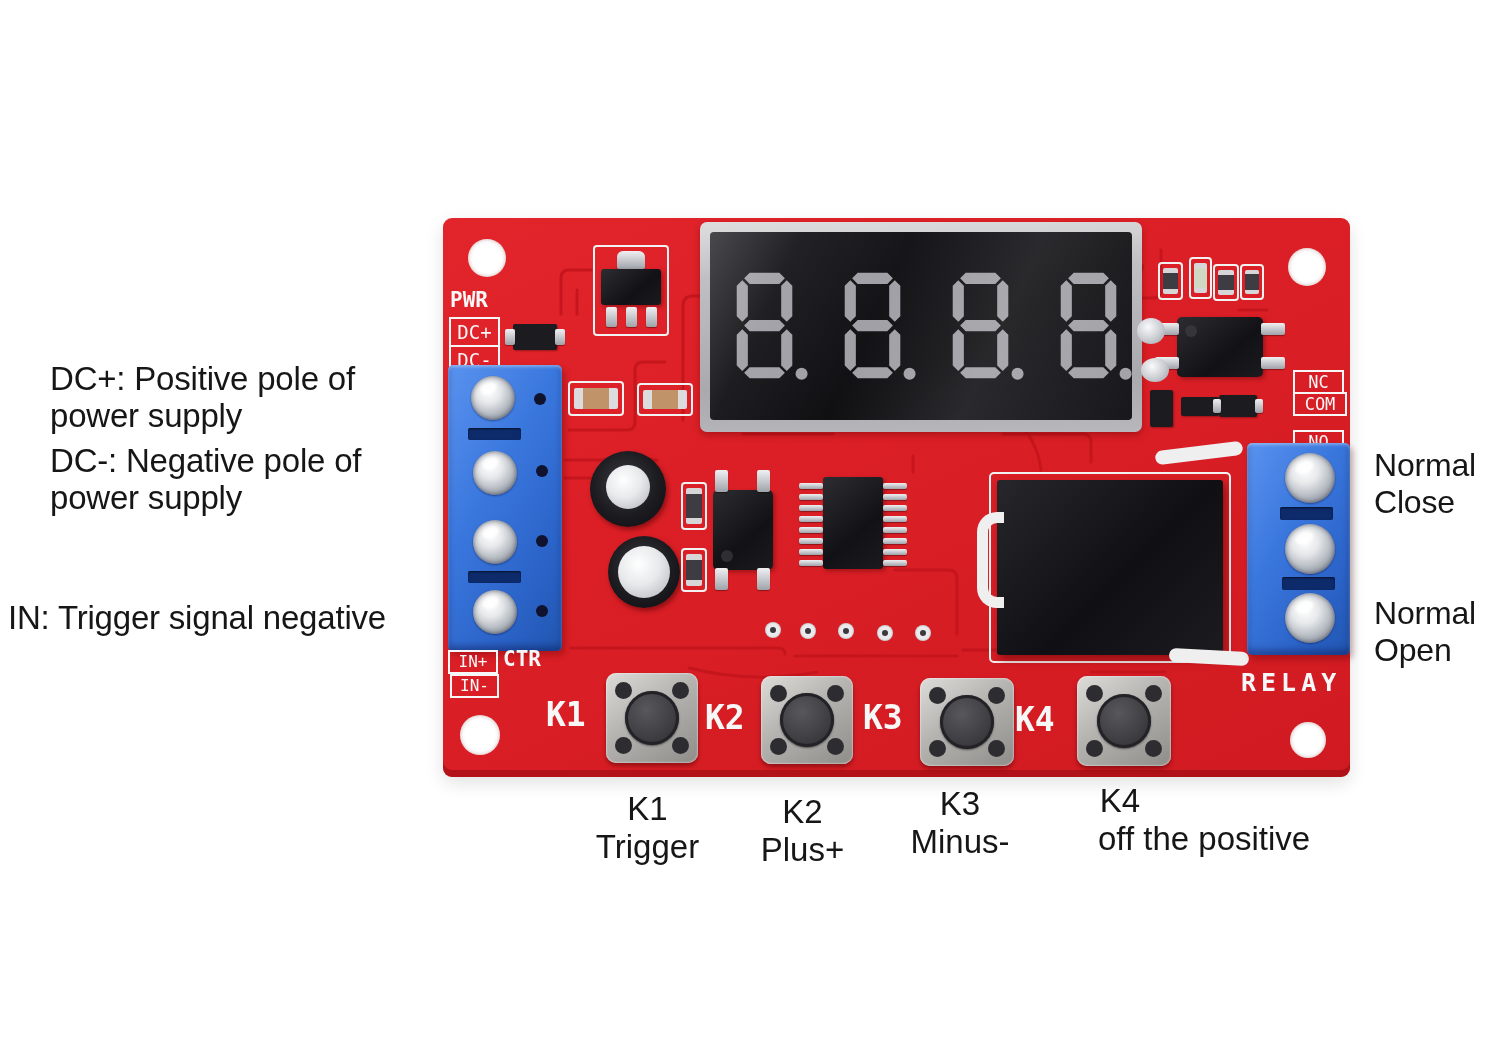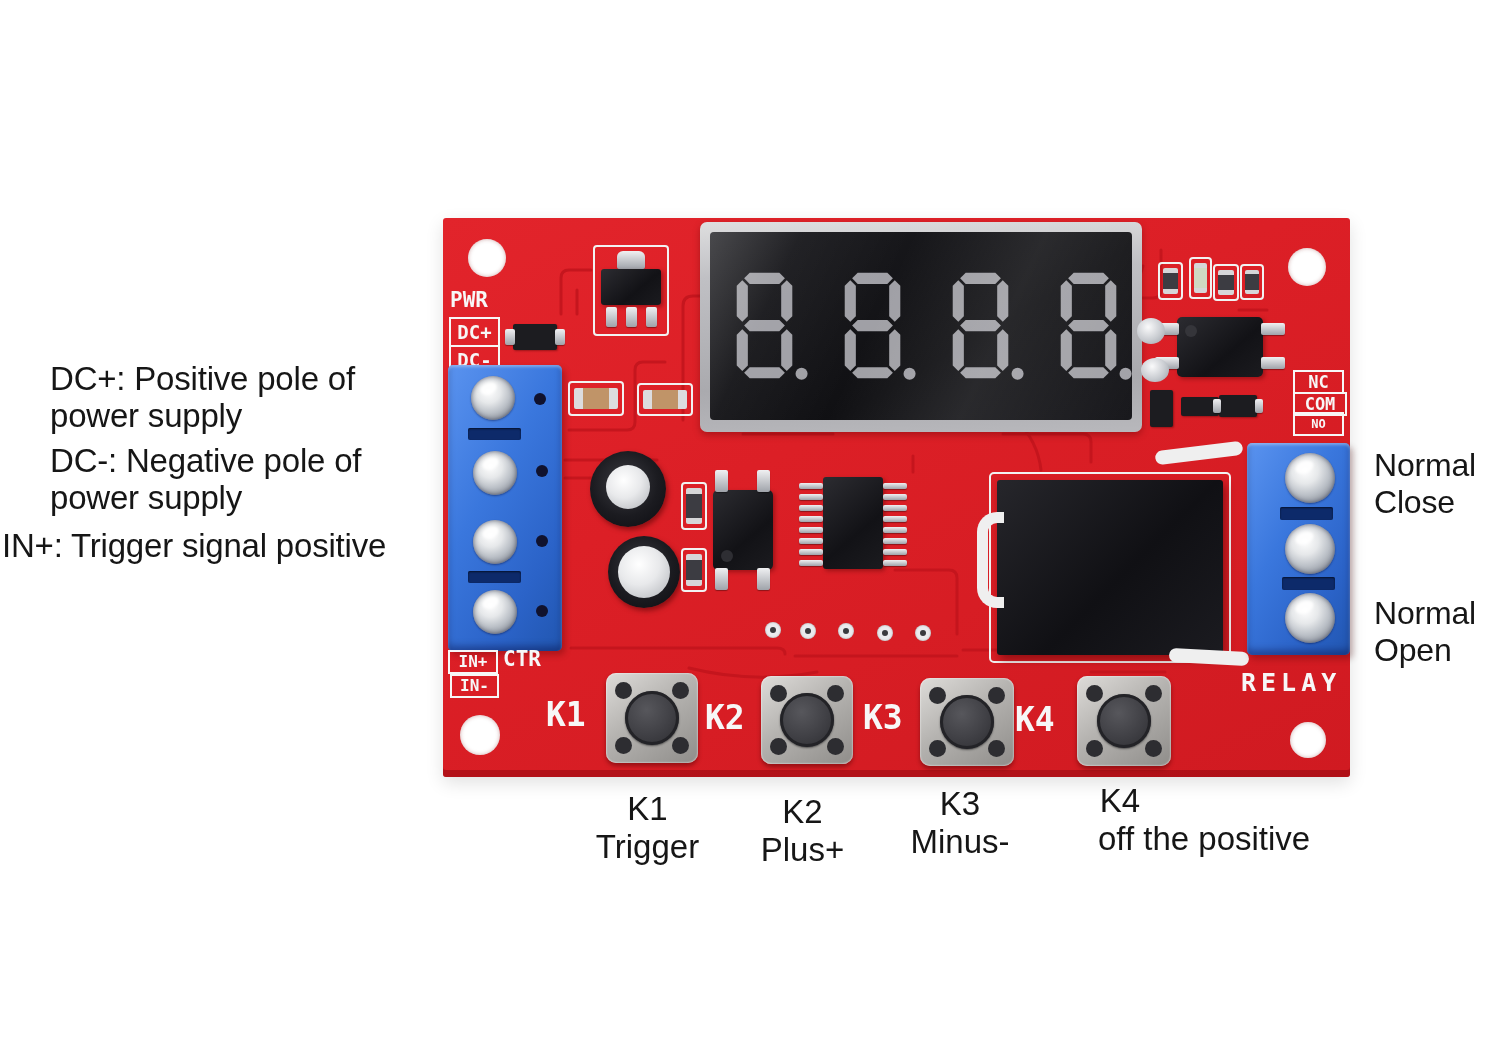--- a/index.html
+++ b/index.html
@@ -4,29 +4,29 @@
 <style>
   html,body{margin:0;padding:0;background:#fff;}
   .stage{position:relative;width:1500px;height:1050px;background:#ffffff;overflow:hidden;
          font-family:"Liberation Sans",sans-serif;}
   
   .ann{position:absolute;font-size:33px;line-height:37px;color:#161616;white-space:pre-line;letter-spacing:-0.2px;}
   .ann-right{font-size:32px;line-height:37px;}
   .kgroup{position:absolute;text-align:center;font-size:33px;line-height:38px;color:#161616;}
   .k4-line3{text-align:left;margin-left:68px;white-space:nowrap;}
   
-  .pcb{position:absolute;left:443px;top:218px;width:907px;height:559px;border-radius:3px;
+  .pcb{position:absolute;left:443px;top:218px;width:907px;height:559px;border-radius:9px;
        background:linear-gradient(155deg,#e2242b 0%,#dc1f26 40%,#d01a21 100%);
        box-shadow:inset 0 -7px 0 rgba(150,10,16,.55), 0 6px 18px rgba(0,0,0,.12);}
   .traces{position:absolute;left:0;top:0;pointer-events:none;}
   .hole{position:absolute;border-radius:50%;background:#ffffff;box-shadow:inset 0 0 4px rgba(120,20,20,.35);}
   
   .silk{position:absolute;color:#f7f7f7;font-family:"DejaVu Sans Mono",monospace;font-weight:bold;line-height:1;}
   .sbox{position:absolute;border:2px solid #f7f7f7;color:#f7f7f7;font-family:"DejaVu Sans Mono",monospace;
-        font-weight:bold;display:flex;align-items:center;justify-content:center;line-height:1;}
+        font-weight:normal;display:flex;align-items:center;justify-content:center;line-height:1;}
   
   .tblock{position:absolute;border-radius:5px;
           background:linear-gradient(120deg,#5a93ef 0%,#3a77dd 40%,#2b63c8 75%,#2156b0 100%);
           box-shadow:inset 0 2px 3px rgba(255,255,255,.35), inset 0 -5px 7px rgba(0,0,50,.35), 3px 4px 6px rgba(70,0,0,.30);}
   .screw{position:absolute;border-radius:50%;
          background:radial-gradient(circle at 40% 35%,#ffffff 0%,#e6e8ea 30%,#bcc1c8 55%,#8b919b 82%,#717780 100%);
          box-shadow:inset 0 0 5px rgba(15,20,50,.55), 0 1px 2px rgba(0,0,40,.4);}
   .screw::after{content:"";position:absolute;left:20%;top:16%;width:38%;height:24%;border-radius:50%;
          background:rgba(255,255,255,.9);transform:rotate(-22deg);filter:blur(1px);}
   .slot{position:absolute;background:#0d2a6a;border-radius:2px;box-shadow:inset 0 1px 2px rgba(0,0,0,.6);}
@@ -80,21 +80,21 @@
 </style>
 </head>
 <body>
 
 <div class="stage">
 
   <div class="ann" style="left:50px;top:360px;">DC+: Positive pole of
 power supply</div>
   <div class="ann" style="left:50px;top:442px;">DC-: Negative pole of
 power supply</div>
-  <div class="ann" style="left:2px;top:527px;">IN+: Trigger signal positive</div>
+  <div class="ann" style="left:8px;top:599px;">IN: Trigger signal negative</div>
 
   <div class="ann ann-right" style="left:1374px;top:447px;">Normal
 Close</div>
   <div class="ann ann-right" style="left:1374px;top:595px;">Normal
 Open</div>
 
   <div class="kgroup" style="left:565px;top:790px;width:165px;">
     <div>K1</div>
     <div>Trigger</div>
   </div>
@@ -316,21 +316,21 @@
     <div class="smdt" style="left:738px;top:179px;width:38px;height:19px;"></div>
     <div class="smdt" style="left:776px;top:177px;width:38px;height:22px;">
       <div class="pin" style="left:-6px;top:4px;width:8px;height:14px;"></div>
       <div class="pin" style="left:36px;top:4px;width:8px;height:14px;"></div>
     </div>
     <div class="solder" style="left:694px;top:100px;width:28px;height:26px;"></div>
     <div class="solder" style="left:698px;top:140px;width:28px;height:24px;"></div>
 
     <div class="sbox" style="left:850px;top:152px;width:47px;height:20px;font-size:17px;text-align:center;">NC</div>
     <div class="sbox" style="left:850px;top:174px;width:50px;height:20px;font-size:17px;">COM</div>
-    <div class="sbox" style="left:850px;top:194px;width:47px;height:20px;font-size:12px;">NO</div>
+    <div class="sbox" style="left:850px;top:212px;width:47px;height:20px;font-size:17px;">NO</div>
 
     <div class="tblock" style="left:804px;top:225px;width:103px;height:212px;">
       <div class="screw" style="left:38px;top:10px;width:50px;height:50px;"></div>
       <div class="screw" style="left:38px;top:81px;width:50px;height:50px;"></div>
       <div class="screw" style="left:38px;top:150px;width:50px;height:50px;"></div>
       <div class="slot" style="left:33px;top:64px;width:53px;height:13px;"></div>
       <div class="slot" style="left:35px;top:134px;width:53px;height:13px;"></div>
     </div>
     <div class="silk" style="left:798px;top:452px;font-size:25px;letter-spacing:5px;">RELAY</div>
 

